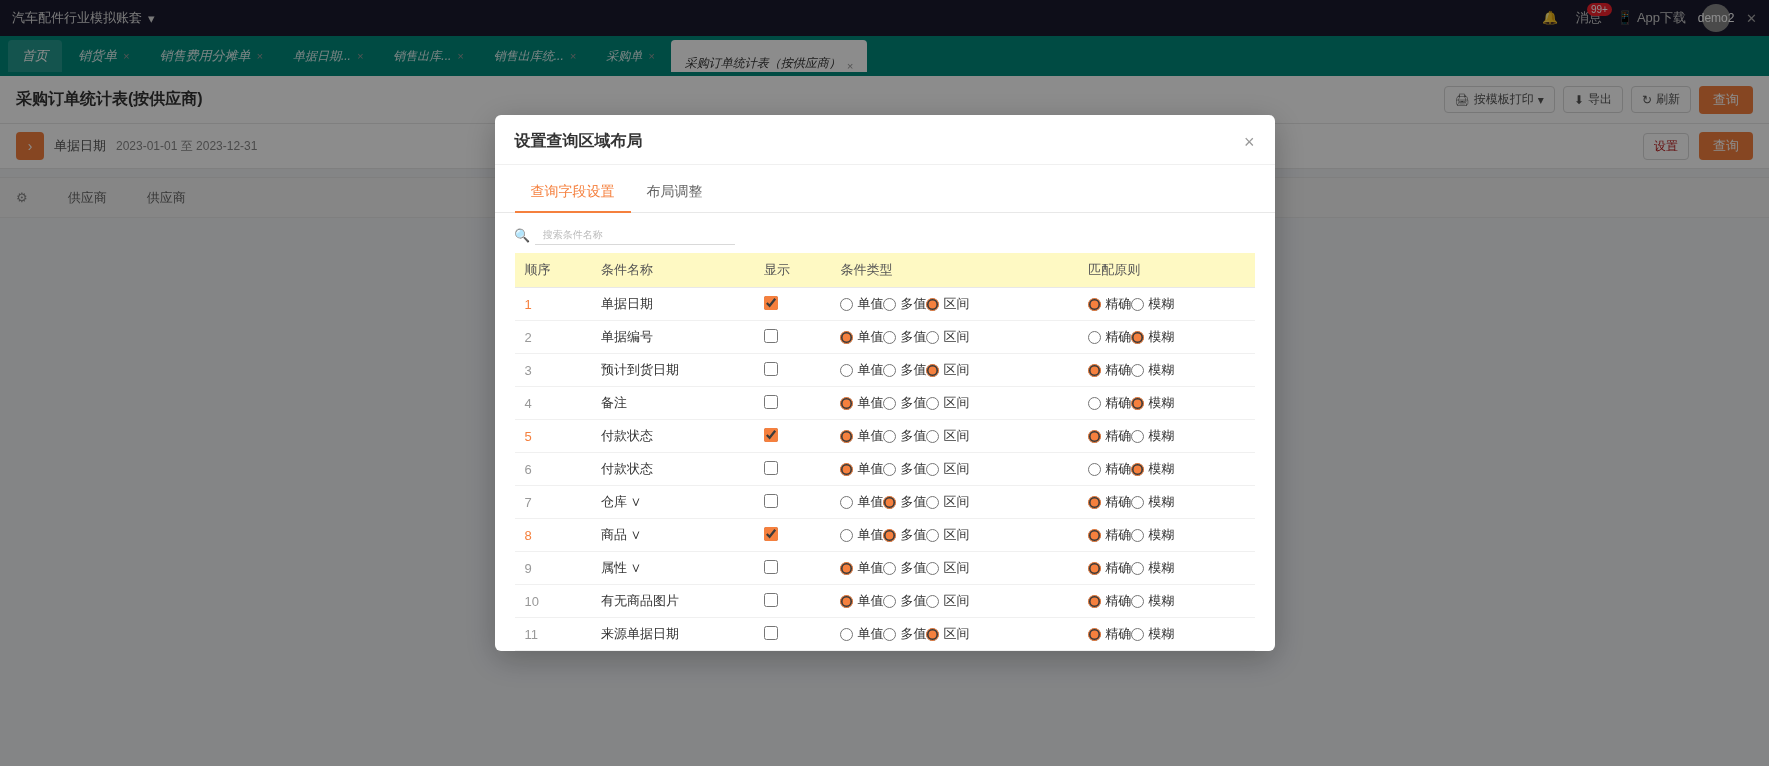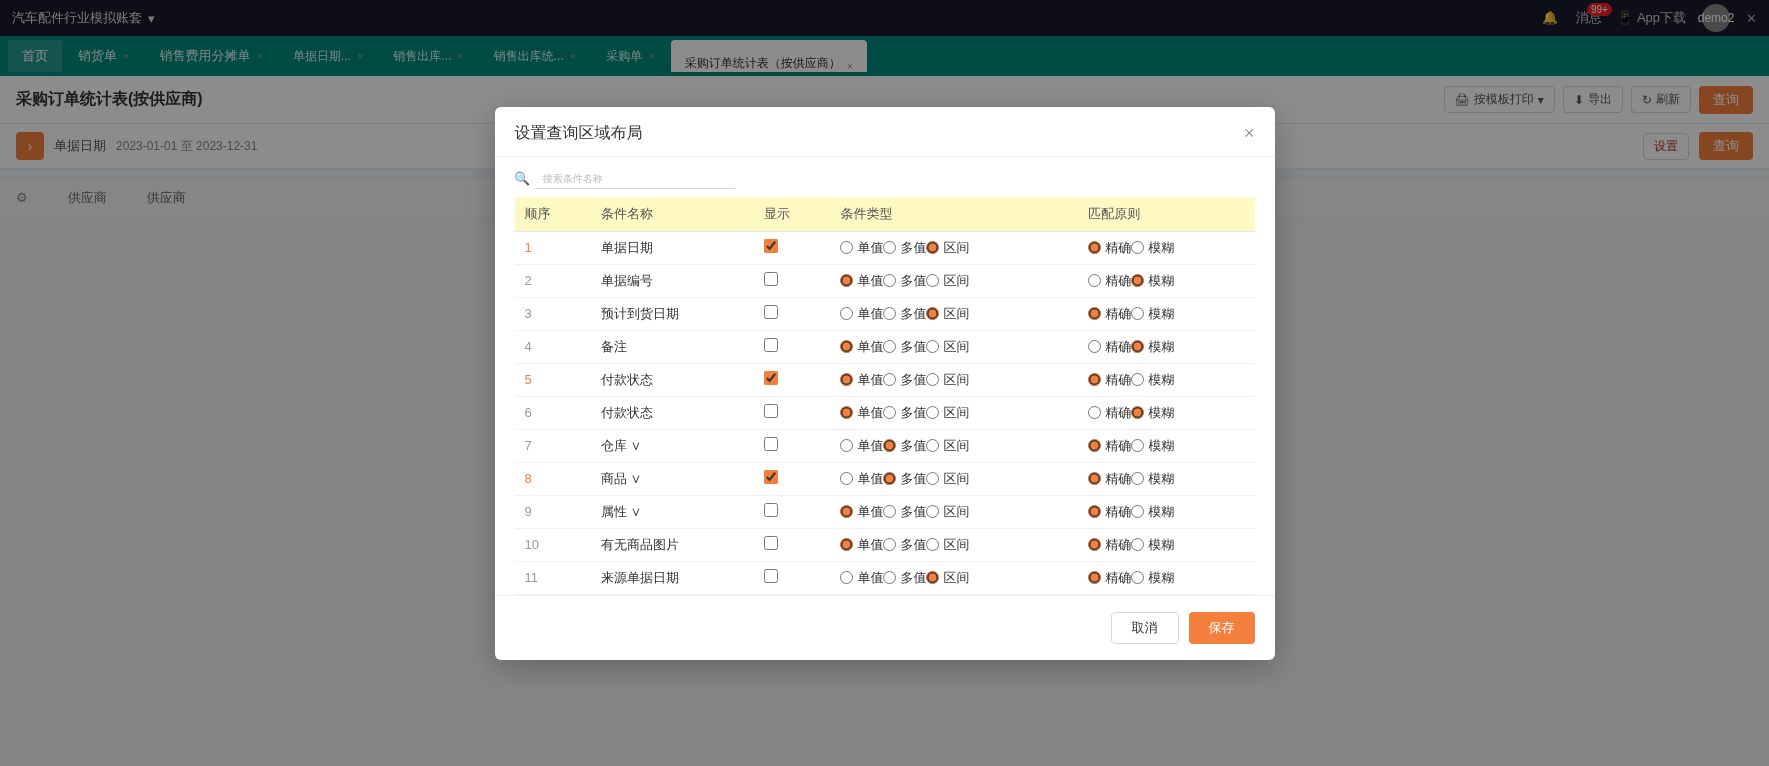--- a/index.html
+++ b/index.html
@@ -34,20 +34,21 @@
       height: 32px;
       padding: 0 14px;
       border-radius: 4px 4px 0 0;
       display: flex;
       align-items: center;
       gap: 6px;
       font-size: 13px;
       color: #e0f2f1;
       cursor: pointer;
       background: transparent;
+      font-style: italic;
     }
     .tab-item.active {
       background: #fff;
       color: #333;
     }
     .tab-item .close-x { font-size: 11px; color: #999; cursor: pointer; }
     .tab-item.home { background: rgba(255,255,255,0.15); color: #fff; }
 
     
     .page-header {
@@ -119,21 +120,21 @@
       flex-direction: column;
       box-shadow: 0 8px 32px rgba(0,0,0,0.25);
     }
     .modal-header {
       display: flex;
       align-items: center;
       justify-content: space-between;
       padding: 16px 20px 12px;
       border-bottom: 1px solid #f0f0f0;
     }
-    .modal-title { font-size: 16px; font-weight: normal; color: #333; }
+    .modal-title { font-size: 16px; font-weight: bold; color: #333; }
     .modal-close { font-size: 18px; color: #999; cursor: pointer; border: none; background: none; line-height: 1; }
 
     
     .modal-tabs {
       display: flex;
       gap: 0;
       padding: 12px 20px 0;
       border-bottom: 1px solid #e8e8e8;
     }
     .modal-tab {
@@ -344,20 +345,28 @@
 </div>
 
 <div class="overlay">
   <div class="modal">
 
     <div class="modal-header">
       <span class="modal-title">设置查询区域布局</span>
       <button class="modal-close">×</button>
     </div>
 
+    <div class="modal-tabs">
+      <div class="modal-tab active">
+        <span>查询字段设置</span>
+      </div>
+      <div class="modal-tab">
+        <span>布局调整</span>
+      </div>
+    </div>
 
     <div class="modal-search">
       <span class="search-icon-span">🔍</span>
       <input type="text" class="modal-search-input" placeholder="搜索条件名称" style="">
     </div>
 
     <div class="modal-table-wrap">
       <table class="modal-table">
         <thead>
           <tr>
@@ -730,18 +739,14 @@
                     <input type="radio" name="match_10" value="模糊" style="">
                     <span>模糊</span>
                   </label>
                 </div>
               </td>
             </tr>
           </tbody>
       </table>
     </div>
 
-    <div class="modal-footer">
-      <button class="btn-cancel">取消</button>
-      <button class="btn-save">保存</button>
-    </div>
   </div>
 </div>
 
 </body></html>

